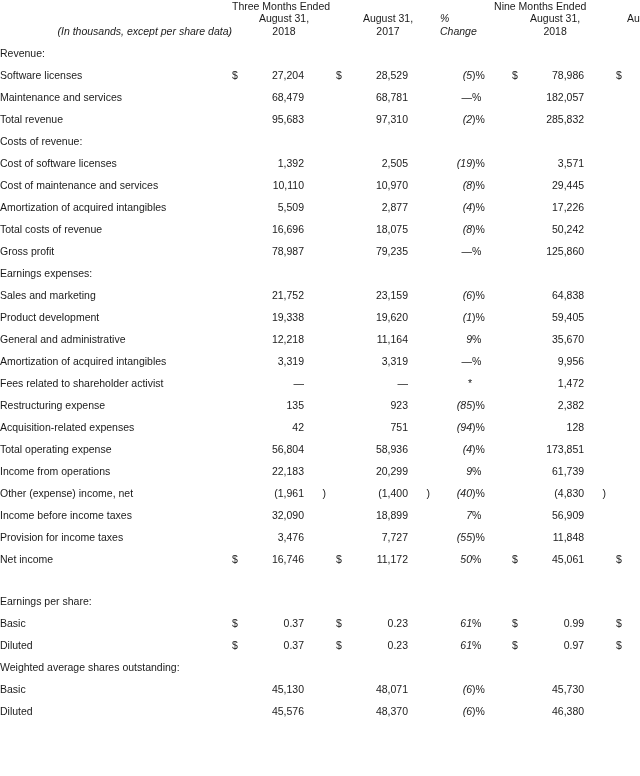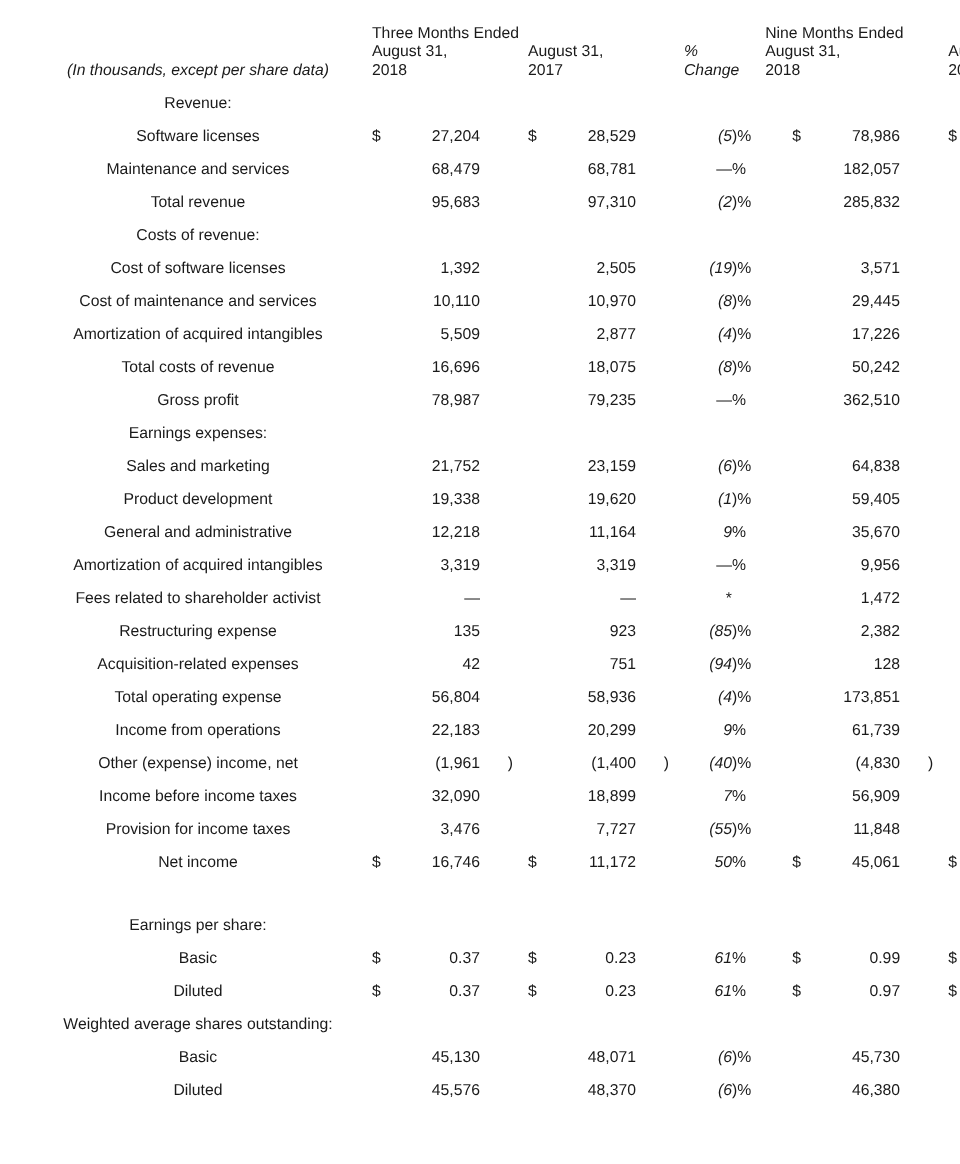--- a/index.html
+++ b/index.html
@@ -13,21 +13,21 @@
     font-family: "Liberation Sans", sans-serif;
     color: #1a1a1a;
     -webkit-font-smoothing: antialiased;
   }
 
   .sheet {
     width: 640px;
     height: 616px;
     position: relative;
     box-sizing: border-box;
-    padding: 16px;
+    padding: 0;
   }
 
   table.fin {
     border-collapse: collapse;
     width: 640px;
     table-layout: fixed;
     font-size: 10.5px;
   }
 
   table.fin td, table.fin th {
@@ -50,46 +50,46 @@
 
   
   .hdr-group {
     font-size: 10.5px;
     text-align: left;
     padding-bottom: 13px;
     color: #1a1a1a;
   }
   .hdr-date {
     font-size: 10.5px;
-    text-align: left;
+    text-align: center;
     line-height: 13px;
     padding-bottom: 3px;
   }
   .hdr-pct {
     font-size: 10.5px;
     font-style: italic;
     text-align: left;
     line-height: 13px;
     padding-bottom: 3px;
   }
   .hdr-stub {
     font-size: 10.5px;
     font-style: italic;
-    text-align: center;
+    text-align: right;
     line-height: 13px;
     padding-bottom: 3px;
     padding-left: 12px;
   }
 
   
   tr.row td { height: 22px; }
   tr.spacer td { height: 20px; }
 
   .lbl {
-    text-align: center;
+    text-align: left;
     padding-left: 12px;
     line-height: 13px;
   }
   .lbl.section { }
   .cur {
     text-align: left;
     line-height: 13px;
   }
   .num {
     text-align: right;
@@ -343,21 +343,21 @@
           <td class="par"></td>
           <td></td>
           <td class="cur"></td>
           <td class="num">79,235</td>
           <td class="par"></td>
           <td></td>
           <td class="dash">—</td>
           <td class="pctsym">%</td>
           <td></td>
           <td class="cur"></td>
-          <td class="num">362,510</td>
+          <td class="num">125,860</td>
           <td class="par"></td>
           <td></td>
           <td class="cur"></td>
           <td class="num">230,293</td>
         </tr>
         <tr class="row">
           <td class="lbl section">Earnings expenses:</td>
           <td colspan="20"></td>
         </tr>
         <tr class="row">

